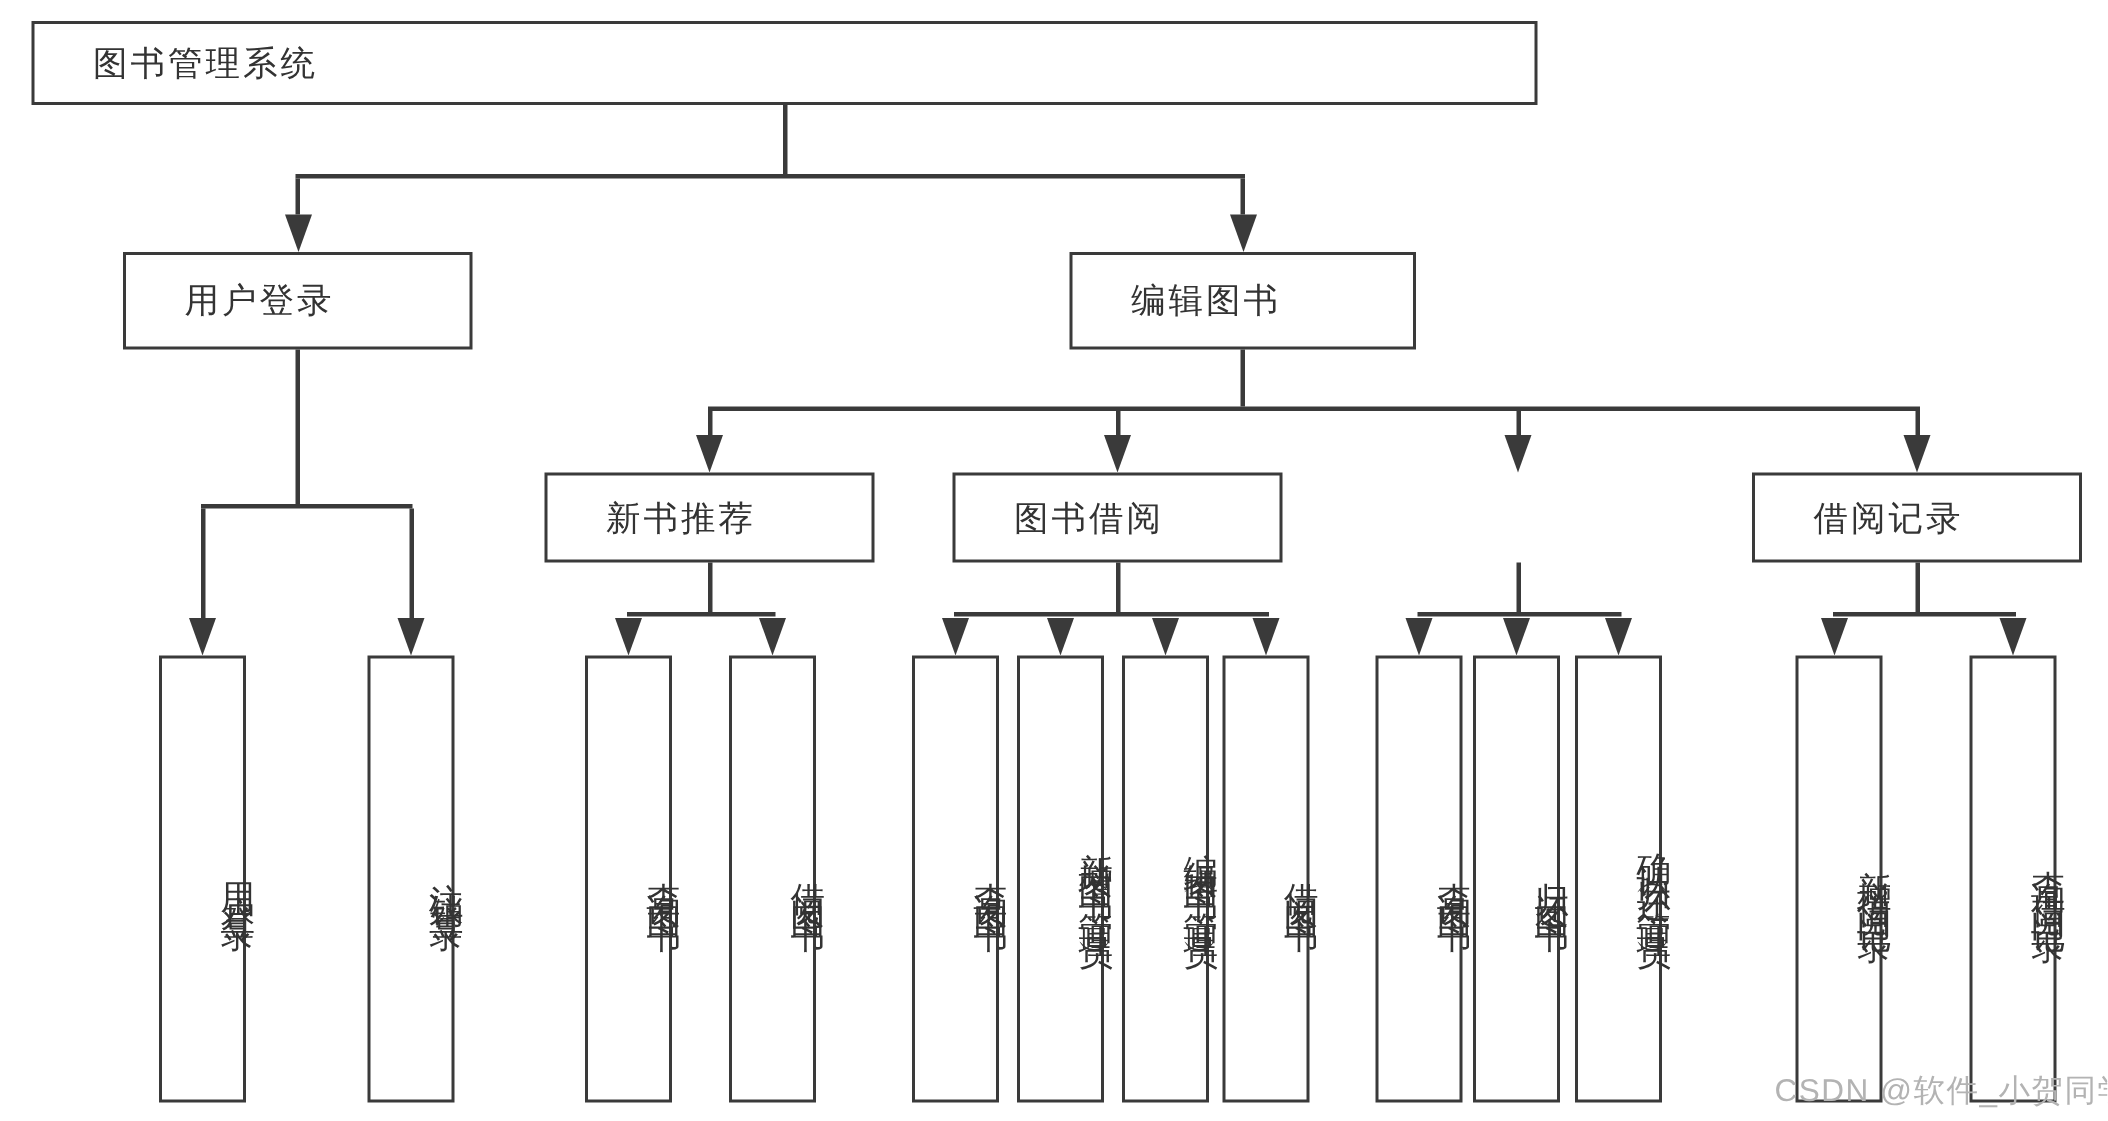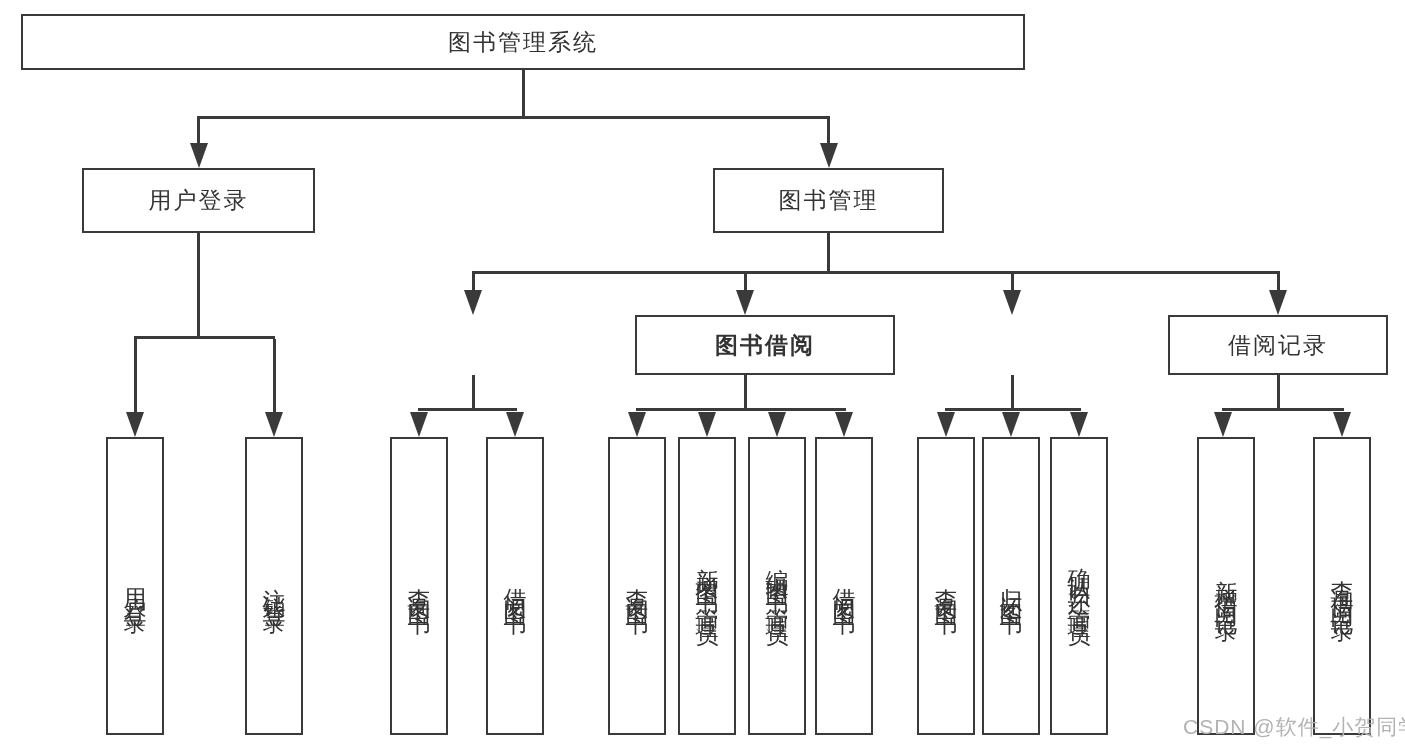--- a/index.html
+++ b/index.html
@@ -12,21 +12,21 @@
   html,body{margin:0;padding:0;background:var(--background);}
   .canvas{
     position:relative;width:1405px;height:747px;overflow:hidden;
     background:var(--background);
     font-family:"Liberation Sans","DejaVu Sans",sans-serif;
     color:var(--text);
   }
   .node{
     position:absolute;box-sizing:border-box;
     border:2.5px solid var(--line);background:var(--box_fill);
-    display:flex;align-items:center;justify-content:center;
+    display:flex;align-items:center;padding-left:39px;
   }
   .node .label{font-size:23px;letter-spacing:2px;white-space:nowrap;color:var(--text);}
   .leaf{width:58px;height:298px;}
   .vlabel{
     writing-mode:vertical-rl;text-orientation:mixed;
     font-size:23px;line-height:1;letter-spacing:8px;color:var(--text);
     max-height:292px;
   }
   .hline,.vline{position:absolute;background:var(--line);}
   .hline{height:3px;}
@@ -55,42 +55,45 @@
   <div class="hline" style="left:197px;top:116px;width:633px;"></div>
   <div class="vline" style="left:197px;top:119px;height:24px;"></div>
   <div class="arrow" style="left:189.5px;top:143px;"></div>
   <div class="vline" style="left:827px;top:119px;height:24px;"></div>
   <div class="arrow" style="left:819.5px;top:143px;"></div>
 
   <div class="node" style="left:82px;top:168px;width:233px;height:65px;">
     <span class="label">用户登录</span>
   </div>
   <div class="node" style="left:713px;top:168px;width:231px;height:65px;">
-    <span class="label">图书管理</span>
+    <span class="label">编辑图书</span>
   </div>
 
   <div class="vline" style="left:197px;top:233px;height:103px;"></div>
   <div class="hline" style="left:133.5px;top:336px;width:141px;"></div>
   <div class="vline" style="left:133.5px;top:339px;height:73px;"></div>
   <div class="vline" style="left:272.5px;top:339px;height:73px;"></div>
   <div class="arrow" style="left:126px;top:412px;"></div>
   <div class="arrow" style="left:265px;top:412px;"></div>
 
   <div class="vline" style="left:827px;top:233px;height:38px;"></div>
   <div class="hline" style="left:471.5px;top:271px;width:808px;"></div>
   <div class="vline" style="left:471.5px;top:274px;height:16px;"></div>
   <div class="vline" style="left:743.5px;top:274px;height:16px;"></div>
   <div class="vline" style="left:1010.5px;top:274px;height:16px;"></div>
   <div class="vline" style="left:1276.5px;top:274px;height:16px;"></div>
   <div class="arrow" style="left:464px;top:290px;"></div>
   <div class="arrow" style="left:736px;top:290px;"></div>
   <div class="arrow" style="left:1003px;top:290px;"></div>
   <div class="arrow" style="left:1269px;top:290px;"></div>
 
-  <div class="node" style="left:635px;top:315px;width:260px;height:60px;font-weight:bold;">
+  <div class="node" style="left:363px;top:315px;width:220px;height:60px;">
+    <span class="label">新书推荐</span>
+  </div>
+  <div class="node" style="left:635px;top:315px;width:220px;height:60px;">
     <span class="label">图书借阅</span>
   </div>
   <div class="node" style="left:1168px;top:315px;width:220px;height:60px;">
     <span class="label">借阅记录</span>
   </div>
 
   <div class="vline" style="left:471.5px;top:375px;height:33px;"></div>
   <div class="hline" style="left:417.5px;top:408px;width:99px;"></div>
   <div class="arrow" style="left:410px;top:412px;"></div>
   <div class="arrow" style="left:506px;top:412px;"></div>

